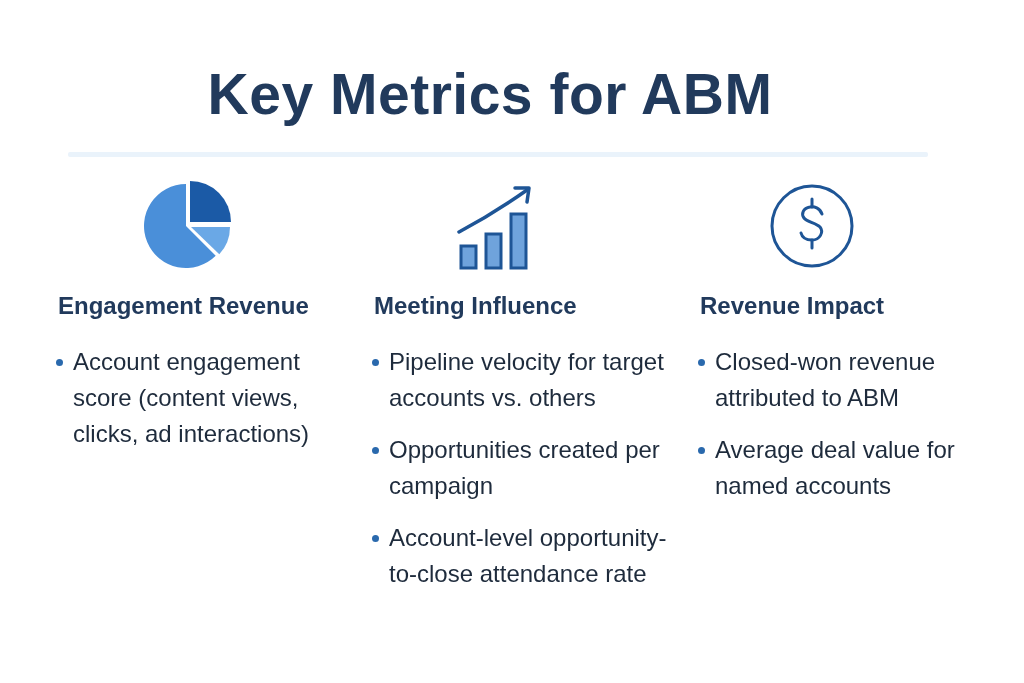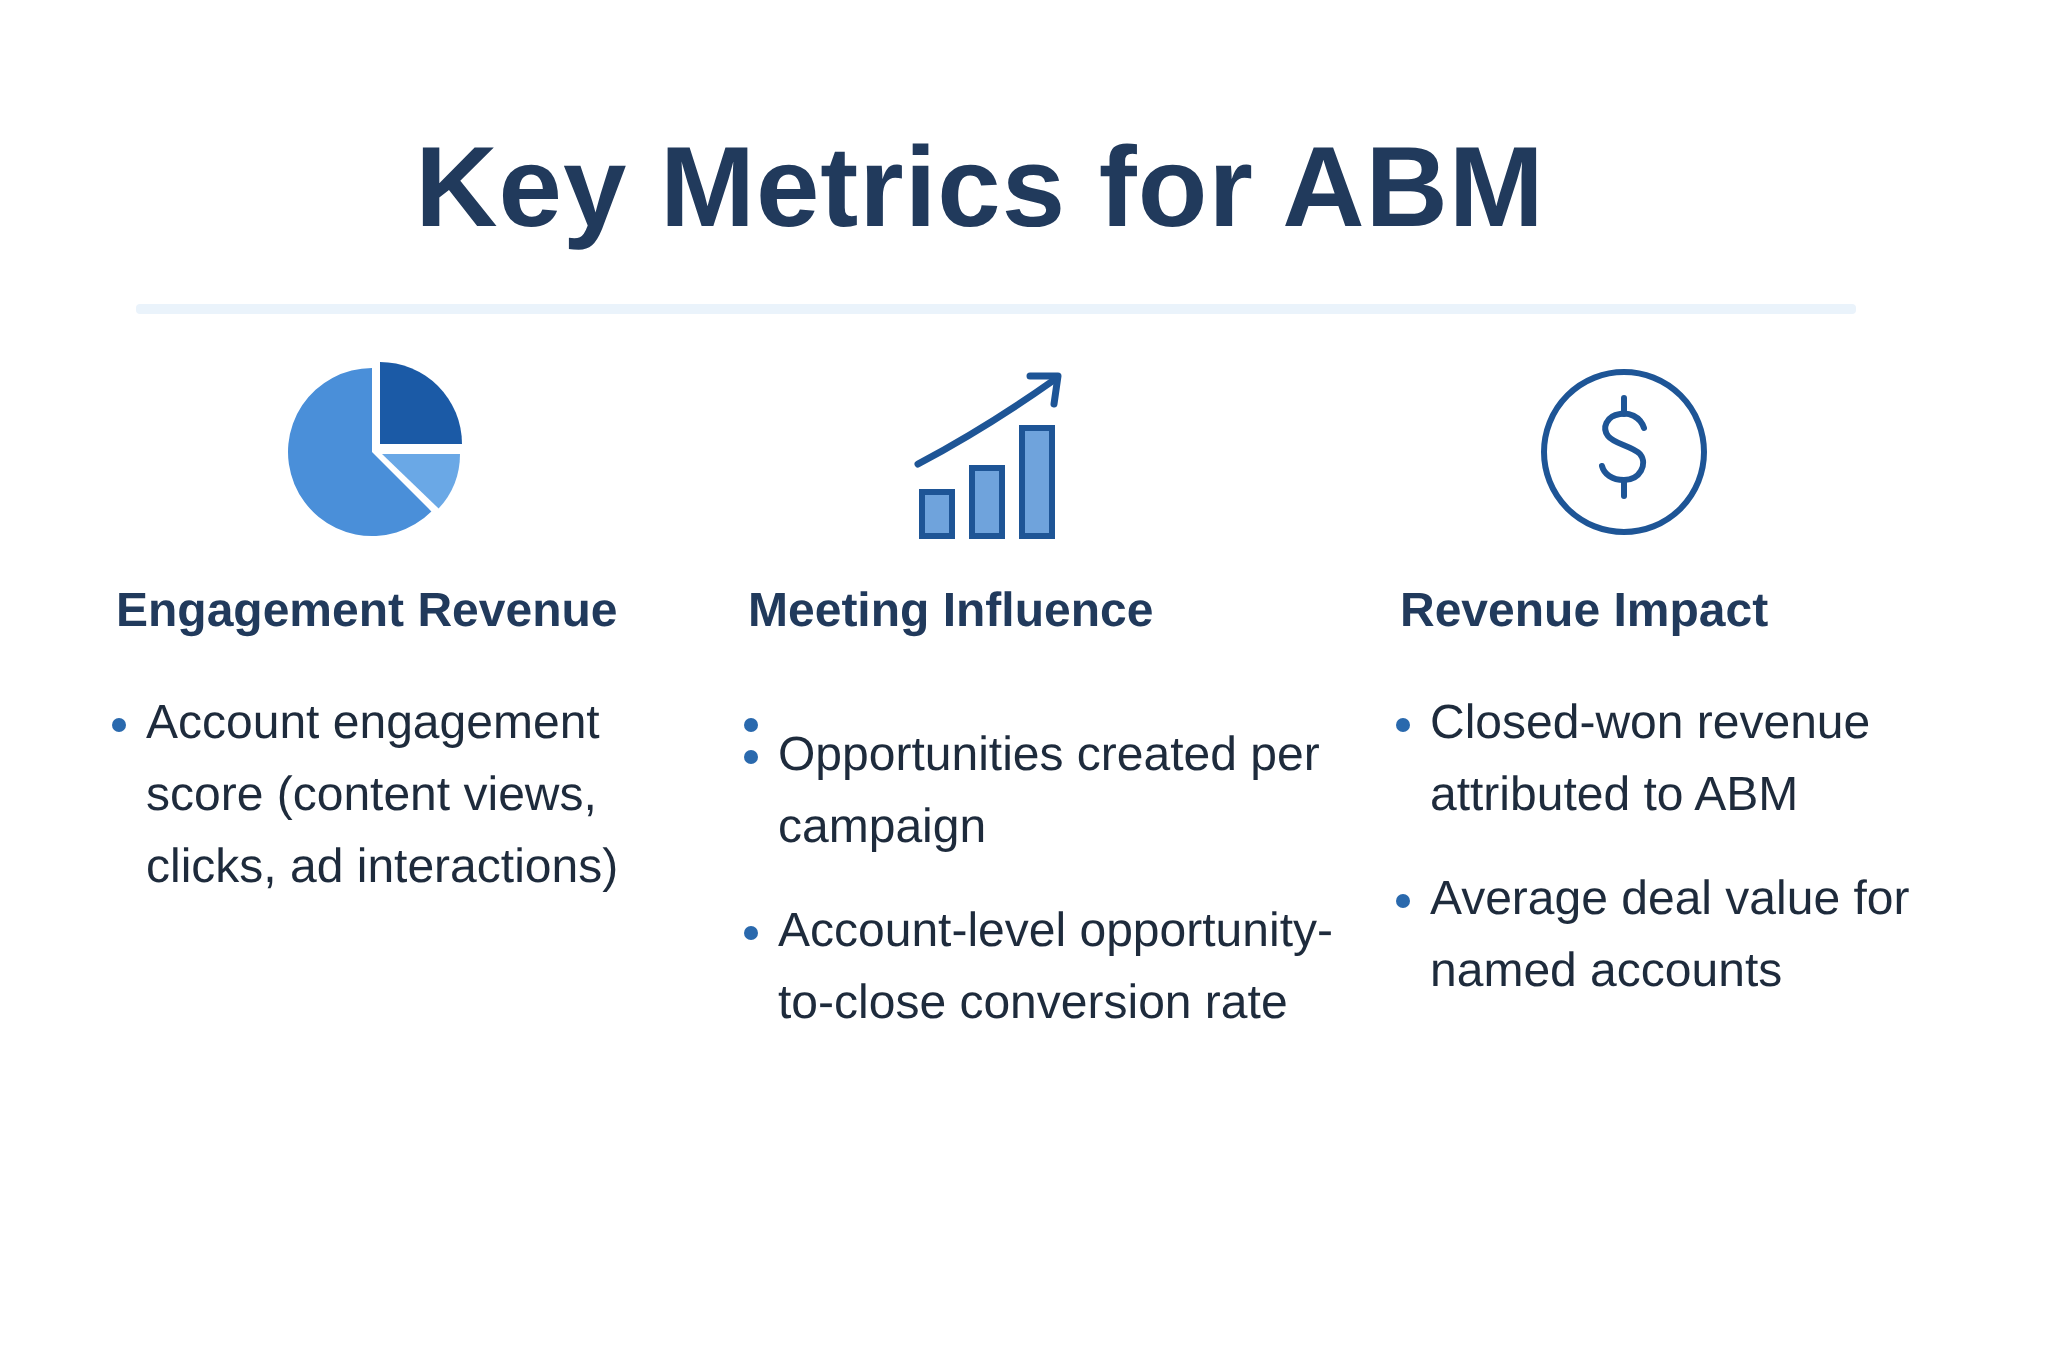--- a/index.html
+++ b/index.html
@@ -116,28 +116,29 @@
         <rect x="33" y="54" width="15" height="34" fill="#6fa3dc" stroke="#1e5596" stroke-width="3"></rect>
         <rect x="58" y="34" width="15" height="54" fill="#6fa3dc" stroke="#1e5596" stroke-width="3"></rect>
         <path d="M6 52 Q40 34 74 10" fill="none" stroke="#1e5596" stroke-width="3.5" stroke-linecap="round"></path>
         <path d="M62 8 L76 8 L74 22" fill="none" stroke="#1e5596" stroke-width="3.5" stroke-linecap="round" stroke-linejoin="round"></path>
       </svg>
     </div>
     <h2 class="heading">Meeting Influence</h2>
     <ul class="bullets">
       <li class="bullet">
         <span class="bullet-dot"></span>
+        <span>Pipeline velocity for target accounts vs. others</span>
       </li>
       <li class="bullet">
         <span class="bullet-dot"></span>
         <span>Opportunities created per campaign</span>
       </li>
       <li class="bullet">
         <span class="bullet-dot"></span>
-        <span>Account-level opportunity-to-close conversion rate</span>
+        <span>Account-level opportunity-to-close attendance rate</span>
       </li>
     </ul>
   </section>
 
   <section class="col col-3">
     <div class="icon-wrap">
       <svg width="88" height="88" viewBox="0 0 88 88">
         <circle cx="44" cy="44" r="40" fill="none" stroke="#1e5596" stroke-width="3"></circle>
         <path d="M54 32 C52 26 46 24 42 25 C35 26 33 32 36 36 C39 40 48 41 52 45 C56 50 52 58 44 58 C38 58 34 55 33 51" fill="none" stroke="#1e5596" stroke-width="3" stroke-linecap="round"></path>
         <line x1="44" y1="17" x2="44" y2="25" stroke="#1e5596" stroke-width="3" stroke-linecap="round"></line>

